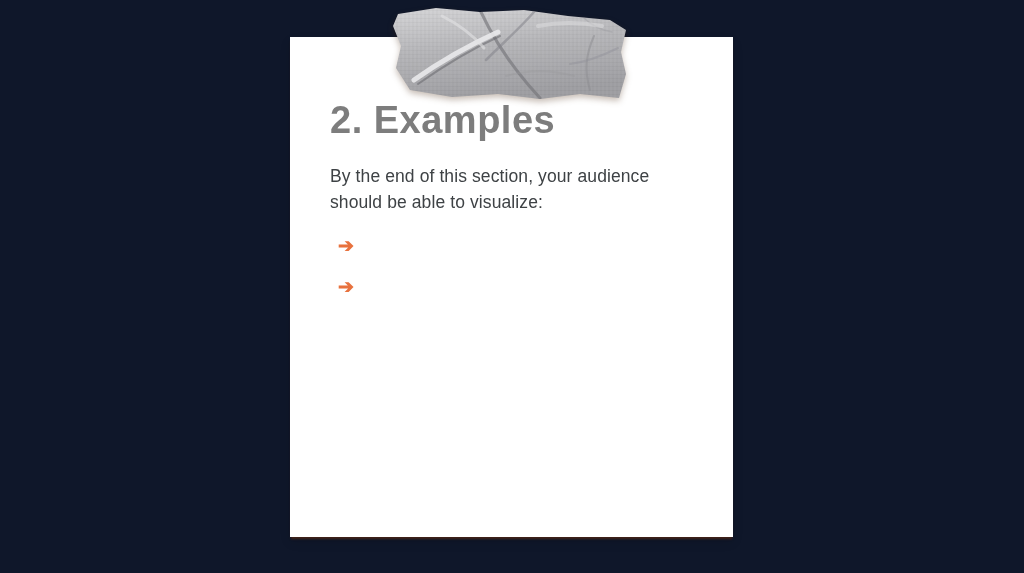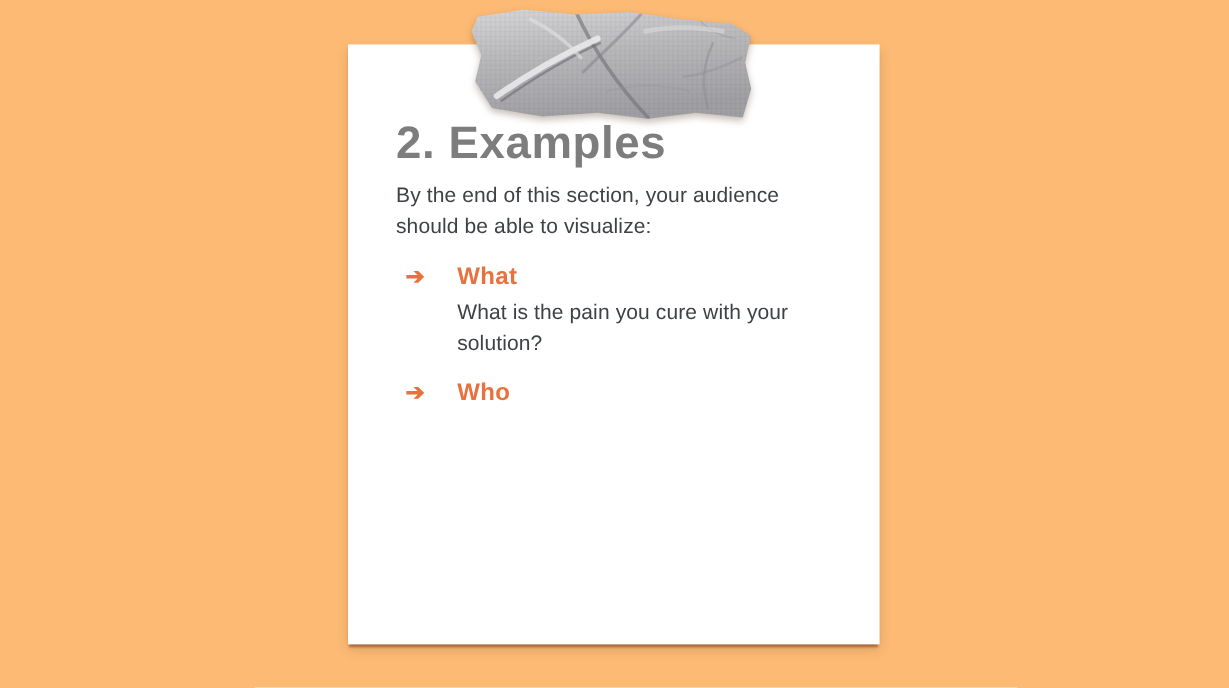--- a/index.html
+++ b/index.html
@@ -3,21 +3,21 @@
 <meta charset="utf-8">
 <style>
   * { margin: 0; padding: 0; box-sizing: border-box; }
   html, body { width: 1024px; height: 573px; overflow: hidden; }
   body { font-family: "Liberation Sans", sans-serif; }
 
   .stage {
     position: relative;
     width: 1024px;
     height: 573px;
-    background: #fdba74;
+    background: #0f172a;
     overflow: hidden;
   }
 
   .card {
     position: absolute;
     left: 290px;
     top: 37px;
     width: 443px;
     height: 500px;
     background: #ffffff;
@@ -27,21 +27,21 @@
 
   .title {
     font-size: 38px;
     font-weight: 700;
     line-height: 1.12;
     letter-spacing: 0.5px;
     color: #7d7d7d;
   }
 
   .intro {
-    margin-top: 7px;
+    margin-top: 21px;
     font-size: 17.5px;
     line-height: 26px;
     letter-spacing: 0.1px;
     color: #3e4245;
     white-space: pre-line;
   }
 
   .bullets { margin-top: 18px; }
 
   .bullet {
@@ -95,31 +95,25 @@
 
     <h1 class="title">2. Examples</h1>
 
     <p class="intro">By the end of this section, your audience
 should be able to visualize:</p>
 
     <div class="bullets">
 
       <div class="bullet">
         <span class="arrow">➔</span>
-        <div class="bullet-body">
-          <div class="bullet-heading">What</div>
-          <div class="bullet-text">What is the pain you cure with your
-solution?</div>
-        </div>
       </div>
 
       <div class="bullet">
         <span class="arrow">➔</span>
         <div class="bullet-body">
-          <div class="bullet-heading">Who</div>
         </div>
       </div>
 
     </div>
   </div>
 
   <div class="tape">
     <svg viewBox="0 0 244 96" xmlns="http://www.w3.org/2000/svg">
       <defs>
         <linearGradient id="tapeGrad" x1="0" y1="0" x2="0.25" y2="1">

